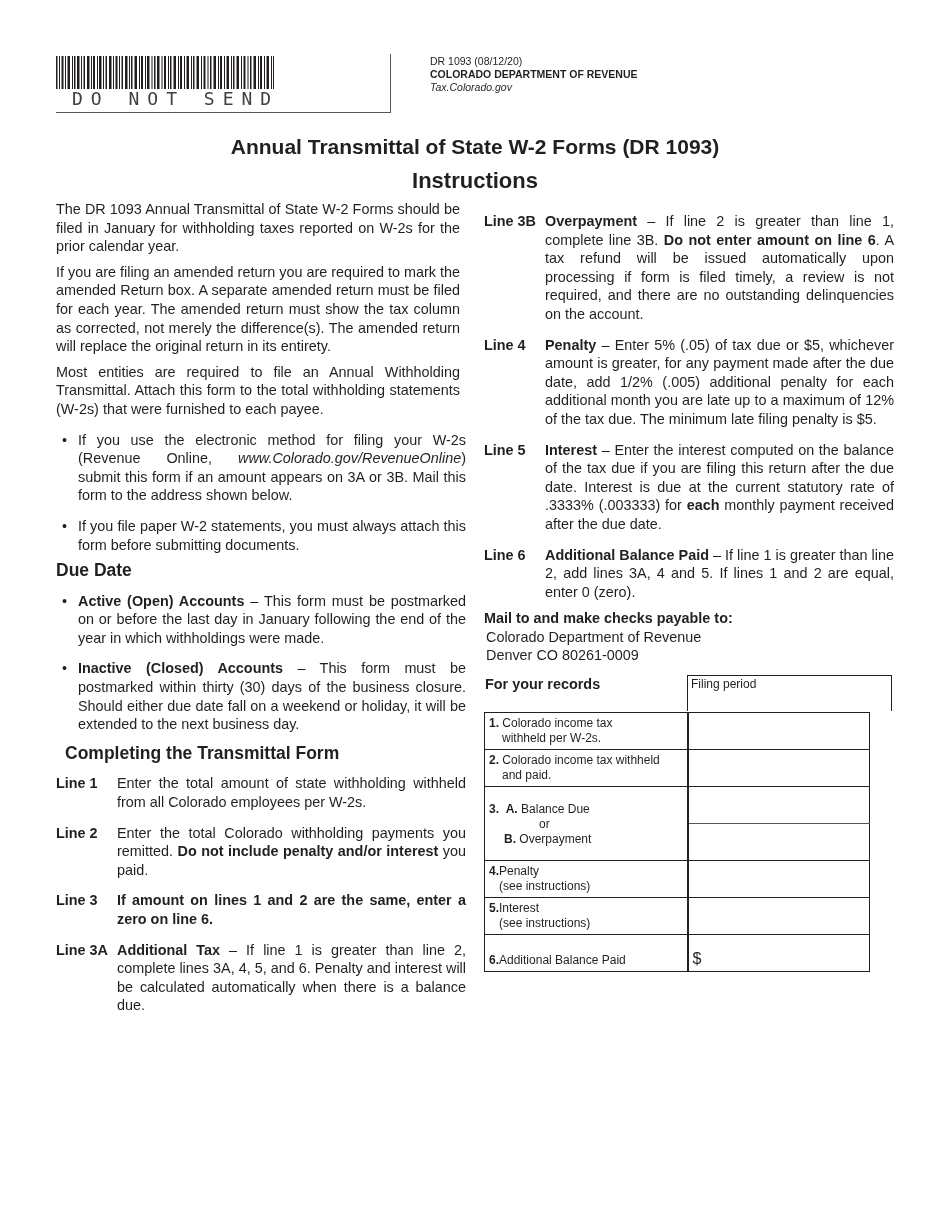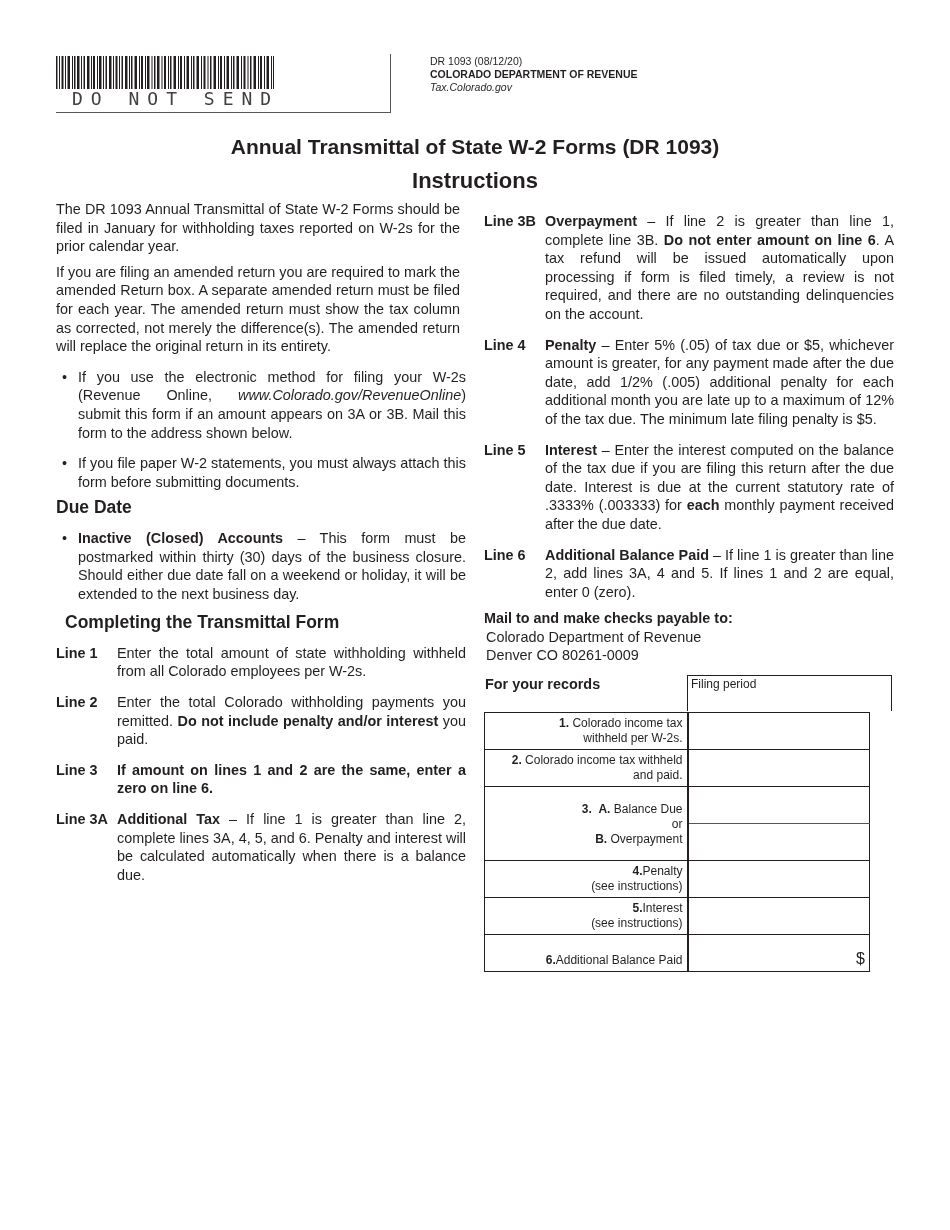--- a/index.html
+++ b/index.html
@@ -25,21 +25,21 @@
   .line { display: flex; margin: 12px 0 7px 0; }
   .line .lbl { flex: 0 0 61px; font-weight: bold; text-align: left; }
   .line .txt { flex: 1; text-align: justify; }
   .b { font-weight: bold; }
   .i { font-style: italic; }
   .mail { margin-top: 8px; text-align: left; }
   .mail .addr { padding-left: 2px; }
   
   .rec-title { left: 485px; top: 676px; font-size: 14.4px; font-weight: bold; }
   .filing { left: 687px; top: 675px; width: 205px; height: 36px; border: 1.5px solid #231f20; border-bottom: none; font-size: 12px; padding: 1px 0 0 3px; box-sizing: border-box; }
-  table.rec { position: absolute; left: 484px; top: 712px; width: 386px; border-collapse: collapse; font-size: 12px; line-height: 15px; text-align: right; }
+  table.rec { position: absolute; left: 484px; top: 712px; width: 386px; border-collapse: collapse; font-size: 12px; line-height: 15px; }
   table.rec td { border: 1.5px solid #231f20; vertical-align: top; padding: 3px 4px; box-sizing: border-box; }
   table.rec td.lab { width: 203px; border-color: #231f20; }
   table.rec tr.r td { height: 37px; }
   table.rec tr.r td.in { border-left: 2px solid #231f20; }
   table.rec td.inner-top { border-bottom: 1px solid #555; }
   .ind { padding-left: 13px; }
   .dollar { font-size: 16px; }
 </style>
 </head>
 <body>
@@ -123,24 +123,26 @@
   <div class="b">COLORADO DEPARTMENT OF REVENUE</div>
   <div class="i">Tax.Colorado.gov</div>
 </div>
 
 <div class="abs title">Annual Transmittal of State W-2 Forms (DR 1093)</div>
 <div class="abs subtitle">Instructions</div>
 
 <div class="abs col left">
   <p>The DR 1093 Annual Transmittal of State W-2 Forms should be filed in January for withholding taxes reported on W-2s for the prior calendar year.</p>
   <p>If you are filing an amended return you are required to mark the amended Return box. A separate amended return must be filed for each year. The amended return must show the tax column as corrected, not merely the difference(s). The amended return will replace the original return in its entirety.</p>
+  <p>Most entities are required to file an Annual Withholding Transmittal. Attach this form to the total withholding statements (W-2s) that were furnished to each payee.</p>
   <div class="bullet"><span>If you use the electronic method for filing your W-2s (Revenue Online, </span><span class="i">www.Colorado.gov/RevenueOnline</span><span>) submit this form if an amount appears on 3A or 3B. Mail this form to the address shown below.</span></div>
   <div class="bullet">If you file paper W-2 statements, you must always attach this form before submitting documents.</div>
 
   <h3>Due Date</h3>
+  <div class="bullet"><span class="b">Active (Open) Accounts</span><span> – This form must be postmarked on or before the last day in January  following the end of the year in which withholdings were made.</span></div>
   <div class="bullet"><span class="b">Inactive (Closed) Accounts</span><span> – This form must be postmarked within thirty (30) days of the business closure. Should either due date fall on a weekend or holiday, it will be extended to the next business day.</span></div>
 
   <h3 style="margin-top:10px;margin-left:9px;">Completing the Transmittal Form</h3>
   <div class="line">
     <div class="lbl">Line 1</div>
     <div class="txt">Enter the total amount of state withholding withheld from all Colorado employees per W-2s.</div>
   </div>
   <div class="line">
     <div class="lbl">Line 2</div>
     <div class="txt"><span>Enter the total Colorado withholding payments you remitted. </span><span class="b">Do not include penalty and/or interest</span><span> you paid.</span></div>

